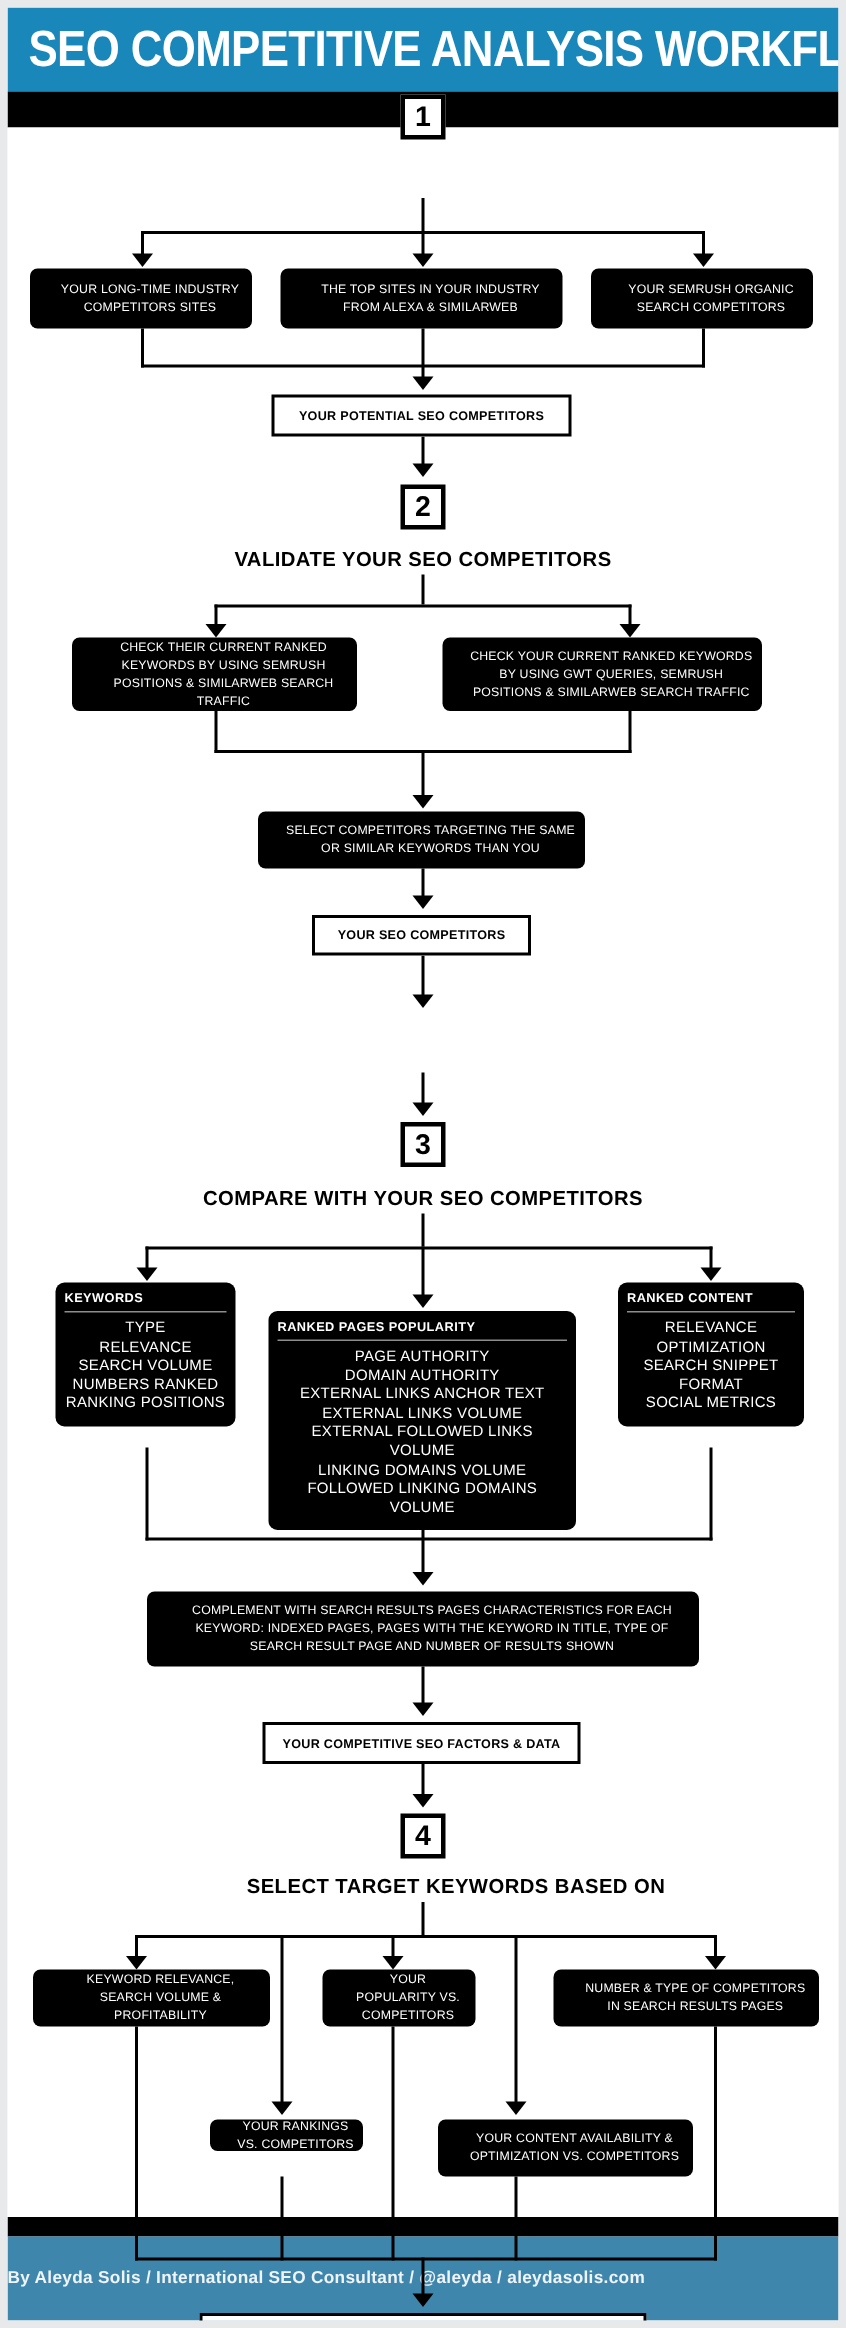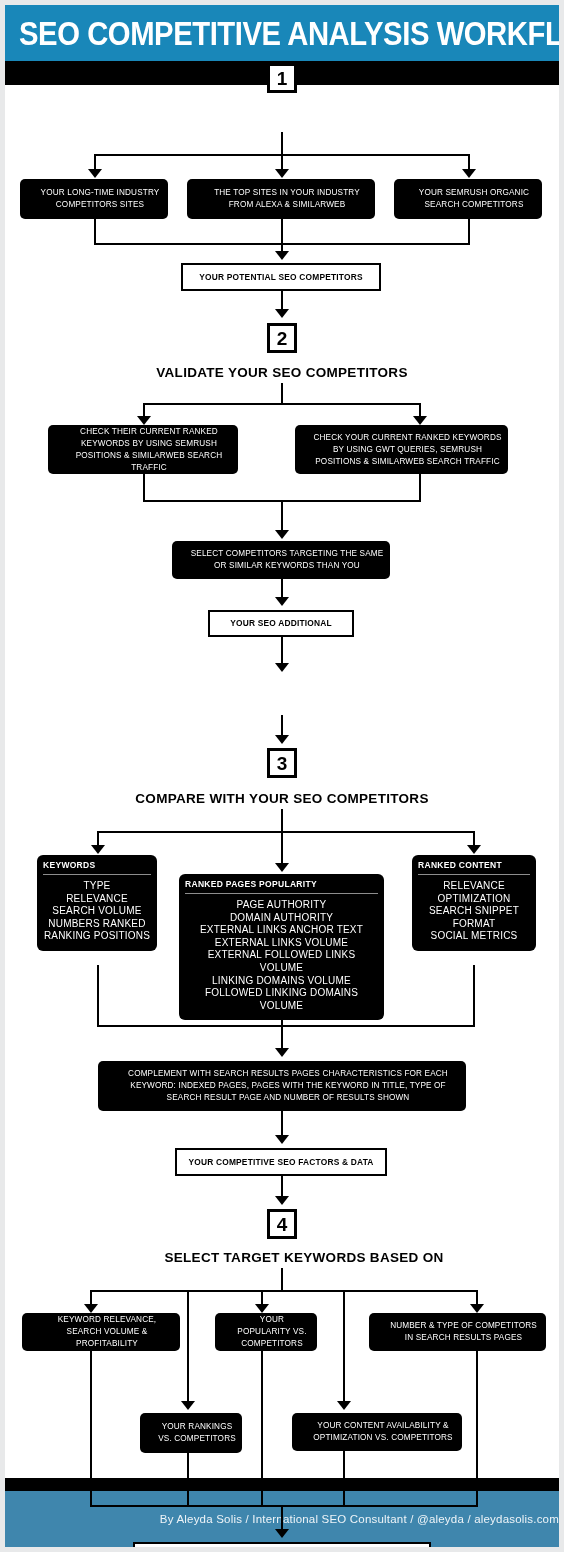--- a/index.html
+++ b/index.html
@@ -19,21 +19,22 @@
   }
   .banner h1{
     margin:0;color:#ffffff;font-size:34px;line-height:34px;font-weight:bold;
     letter-spacing:-0.5px;transform:scaleX(0.86);transform-origin:left center;
     white-space:nowrap;font-family:"Liberation Sans Narrow","Liberation Sans",sans-serif;
   }
   .blackbar{height:24px;background:#000000;position:relative;}
   .footbar{height:13px;background:#000000;}
   .footer{
     height:56px;background:#3f86ad;display:flex;align-items:center;
-    justify-content:flex-end;
+    justify-content:flex-start;
+    font-weight:bold;
   }
   .footer span{color:#eef4f8;font-size:11.5px;letter-spacing:.2px;}
   
   #canvas{position:relative;width:554px;height:1393px;background:#fff;}
   
   .badge{
     position:absolute;width:30px;height:30px;background:#ffffff;
     border:3px solid #000;box-sizing:border-box;display:flex;
     align-items:center;justify-content:center;z-index:6;
   }
@@ -152,21 +153,21 @@
     <div class="arrow" style="left:270px;top:445px;"></div>
 
     <div class="bbox" style="left:167px;top:456px;width:218px;height:38px;">
       <span>SELECT COMPETITORS TARGETING THE SAME OR SIMILAR KEYWORDS THAN YOU</span>
         </div>
 
     <div class="vline" style="left:276px;top:494px;height:22px;"></div>
     <div class="arrow" style="left:270px;top:512px;"></div>
 
     <div class="wbox" style="left:203px;top:525px;width:146px;height:27px;">
-      <span>YOUR SEO ADDITIONAL</span>
+      <span>YOUR SEO COMPETITORS</span>
         </div>
 
     <div class="vline" style="left:276px;top:552px;height:30px;"></div>
     <div class="arrow" style="left:270px;top:578px;"></div>
 
 
     <div class="vline" style="left:276px;top:630px;height:24px;"></div>
     <div class="arrow" style="left:270px;top:650px;"></div>
 
     <div class="badge" style="left:262px;top:663px;">
@@ -256,21 +257,21 @@
     <div class="bbox" style="left:17px;top:1228px;width:158px;height:38px;">
       <span>KEYWORD RELEVANCE, SEARCH VOLUME &amp; PROFITABILITY</span>
         </div>
     <div class="bbox" style="left:210px;top:1228px;width:102px;height:38px;">
       <span>YOUR POPULARITY VS. COMPETITORS</span>
         </div>
     <div class="bbox" style="left:364px;top:1228px;width:177px;height:38px;">
       <span>NUMBER &amp; TYPE OF COMPETITORS IN SEARCH RESULTS PAGES</span>
         </div>
 
-    <div class="bbox" style="left:135px;top:1328px;width:102px;height:40px;">
+    <div class="bbox" style="left:135px;top:1328px;width:102px;height:21px;">
       <span>YOUR RANKINGS VS. COMPETITORS</span>
         </div>
     <div class="bbox" style="left:287px;top:1328px;width:170px;height:38px;">
       <span>YOUR CONTENT AVAILABILITY &amp; OPTIMIZATION VS. COMPETITORS</span>
         </div>
 
     <div class="vline" style="left:85px;top:1266px;height:156px;"></div>
     <div class="vline" style="left:256px;top:1266px;height:156px;"></div>
     <div class="vline" style="left:471px;top:1266px;height:156px;"></div>
     <div class="vline" style="left:182px;top:1366px;height:56px;"></div>

